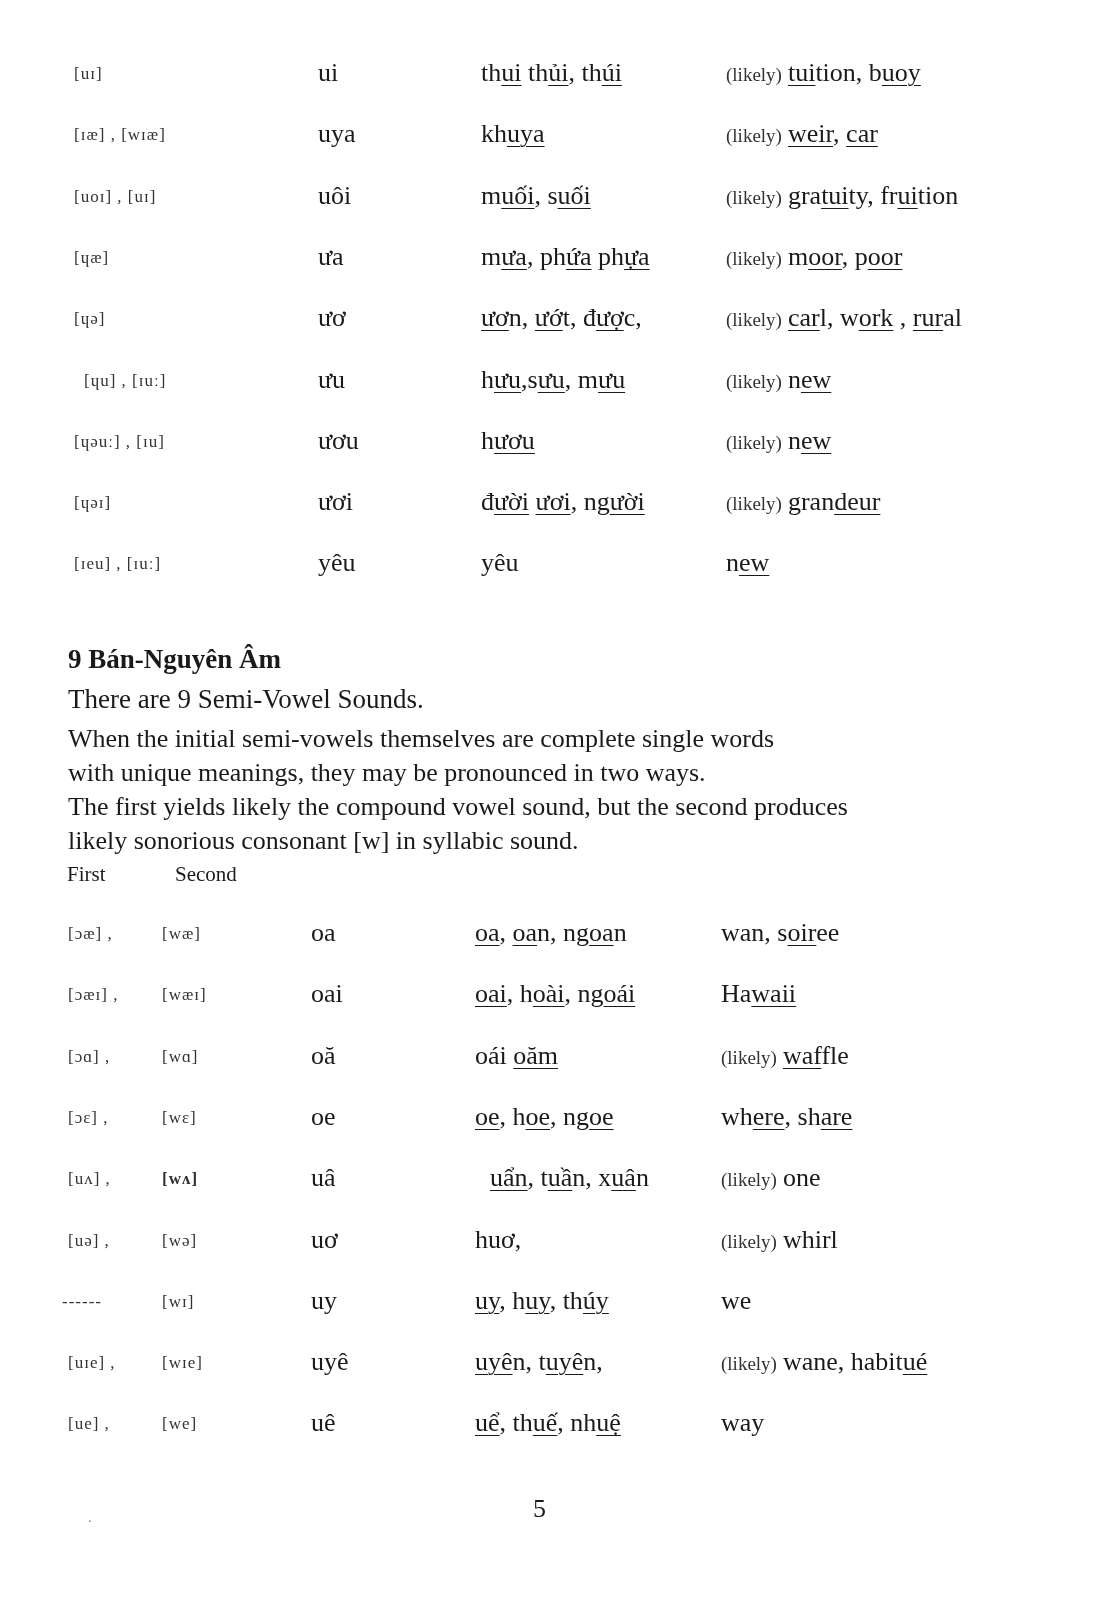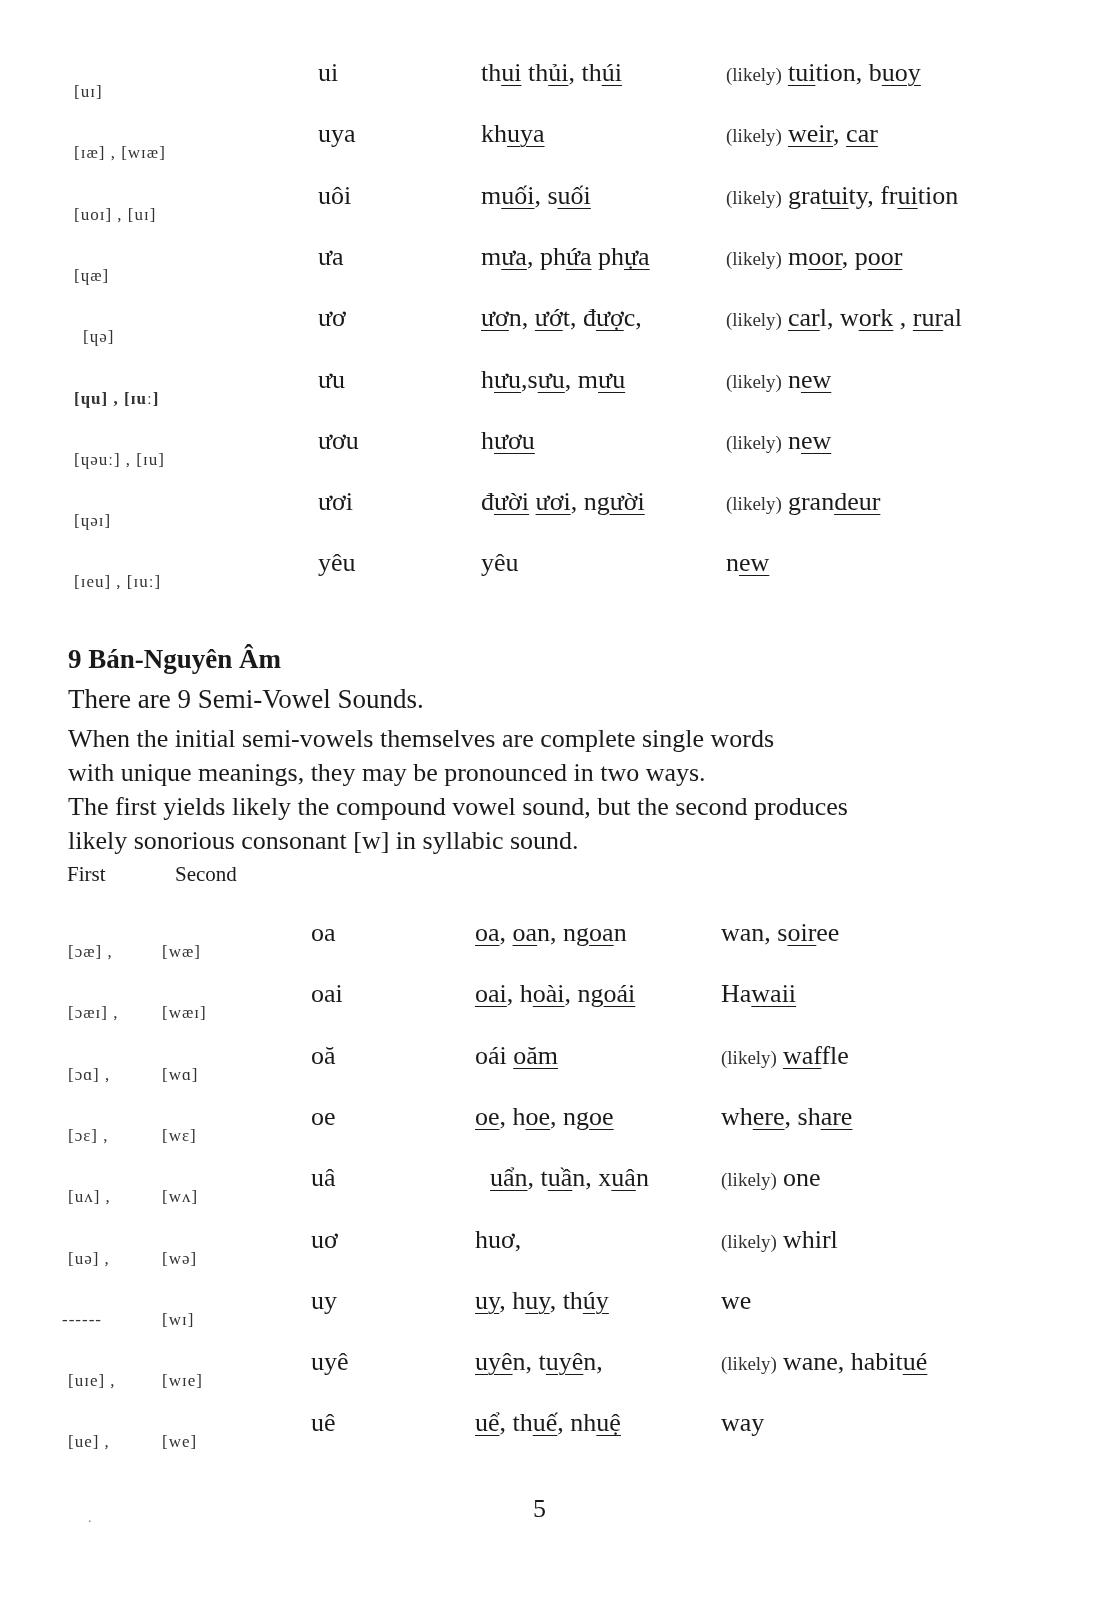--- a/index.html
+++ b/index.html
@@ -1,20 +1,20 @@
 <!DOCTYPE html>
 <html><head>
 <meta charset="utf-8">
 <style>
   html, body { margin:0; padding:0; background:#ffffff; }
   body { width:1104px; height:1600px; position:relative; overflow:hidden;
          font-family:"Liberation Serif","DejaVu Serif",serif; color:#1a1a1a; }
   .row { position:absolute; left:0; width:1104px; height:40px; }
   .c { position:absolute; top:0; white-space:nowrap; }
-  .ipa { font-size:17px; color:#333; letter-spacing:1px; top:6px;margin-top:18px; }
+  .ipa { font-size:17px; color:#333; letter-spacing:1px; top:6px; }
   .spell { font-size:26px; }
   .ex { font-size:26px; }
   .eng { font-size:26px; }
   .likely { font-size:19px; color:#333; margin-right:6px; }
   u { text-decoration-thickness:1px; text-underline-offset:4px; }
   .heading { position:absolute; left:68px; font-size:27px; white-space:nowrap; }
   .para { position:absolute; left:68px; font-size:26px; white-space:nowrap; line-height:34px; }
   .colhdr { position:absolute; top:862px; font-size:21px; }
   .pagenum { position:absolute; left:533px; top:1494px; font-size:26px; }
   .dot { position:absolute; left:88px; top:1510px; font-size:14px; color:#888; }
@@ -41,27 +41,27 @@
       <div class="c ex" style="left: 481px;"><span>m</span><u>uối</u><span>, s</span><u>uối</u></div>
       <div class="c eng" style="left: 726px;"><span class="likely">(likely)</span><span>gra</span><u>tui</u><span>ty, fr</span><u>ui</u><span>tion</span></div>
     </div>
     <div class="row" style="top: 241.9px;">
       <div class="c ipa" style="left: 74px;">[ɥæ]</div>
       <div class="c spell" style="left: 318px;">ưa</div>
       <div class="c ex" style="left: 481px;"><span>m</span><u>ưa</u><span>, ph</span><u>ứa</u><span> ph</span><u>ựa</u></div>
       <div class="c eng" style="left: 726px;"><span class="likely">(likely)</span><span>m</span><u>oor</u><span>, p</span><u>oor</u></div>
     </div>
     <div class="row" style="top: 303.2px;">
-      <div class="c ipa" style="left: 83px;">[ɥə]</div>
+      <div class="c ipa" style="left: 74px;">[ɥə]</div>
       <div class="c spell" style="left: 318px;">ươ</div>
       <div class="c ex" style="left: 481px;"><u>ươ</u><span>n, </span><u>ướ</u><span>t, đ</span><u>ượ</u><span>c,</span></div>
       <div class="c eng" style="left: 726px;"><span class="likely">(likely)</span><u>car</u><span>l,  w</span><u>ork</u><span> , </span><u>rur</u><span>al</span></div>
     </div>
     <div class="row" style="top: 364.5px;">
-      <div class="c ipa" style="left: 74px; font-weight: bold;">[ɥu] , [ɪuː]</div>
+      <div class="c ipa" style="left: 84px;">[ɥu] , [ɪuː]</div>
       <div class="c spell" style="left: 318px;">ưu</div>
       <div class="c ex" style="left: 481px;"><span>h</span><u>ưu</u><span>,s</span><u>ưu</u><span>, m</span><u>ưu</u></div>
       <div class="c eng" style="left: 726px;"><span class="likely">(likely)</span><span>n</span><u>ew</u></div>
     </div>
     <div class="row" style="top: 425.8px;">
       <div class="c ipa" style="left: 74px;">[ɥəuː] , [ɪu]</div>
       <div class="c spell" style="left: 318px;">ươu</div>
       <div class="c ex" style="left: 481px;"><span>h</span><u>ươu</u></div>
       <div class="c eng" style="left: 726px;"><span class="likely">(likely)</span><span>n</span><u>ew</u></div>
     </div>
@@ -114,21 +114,21 @@
     </div>
     <div class="row" style="top: 1101.9px;">
       <div class="c ipa" style="left: 68px;">[ɔɛ] ,</div>
       <div class="c ipa" style="left: 162px;">[wɛ]</div>
       <div class="c spell" style="left: 311px;">oe</div>
       <div class="c ex" style="left: 475px;"><u>oe</u><span>, h</span><u>oe</u><span>, ng</span><u>oe</u></div>
       <div class="c eng" style="left: 721px;"><span>wh</span><u>ere</u><span>, sh</span><u>are</u></div>
     </div>
     <div class="row" style="top: 1163.2px;">
       <div class="c ipa" style="left: 68px;">[uʌ] ,</div>
-      <div class="c ipa" style="left: 162px;">[wʌ]</div>
+      <div class="c ipa" style="left: 162px; font-weight: bold;">[wʌ]</div>
       <div class="c spell" style="left: 311px;">uâ</div>
       <div class="c ex" style="left: 490px;"><u>uẩn</u><span>, t</span><u>uầ</u><span>n, x</span><u>uâ</u><span>n</span></div>
       <div class="c eng" style="left: 721px;"><span class="likely">(likely)</span><span>one</span></div>
     </div>
     <div class="row" style="top: 1224.5px;">
       <div class="c ipa" style="left: 68px;">[uə] ,</div>
       <div class="c ipa" style="left: 162px;">[wə]</div>
       <div class="c spell" style="left: 311px;">uơ</div>
       <div class="c ex" style="left: 475px;"><span>huơ,</span></div>
       <div class="c eng" style="left: 721px;"><span class="likely">(likely)</span><span>whirl</span></div>

